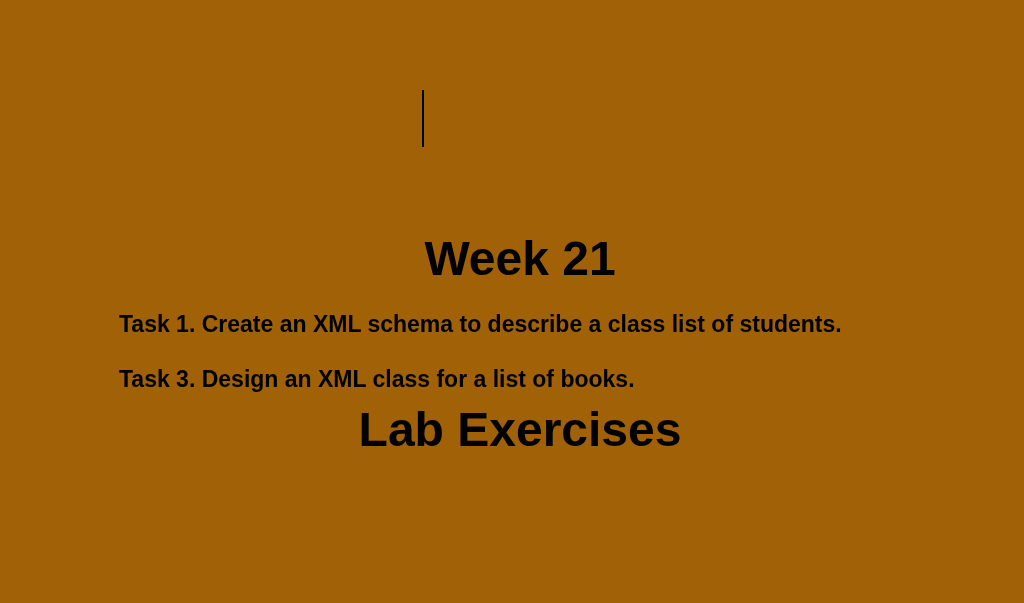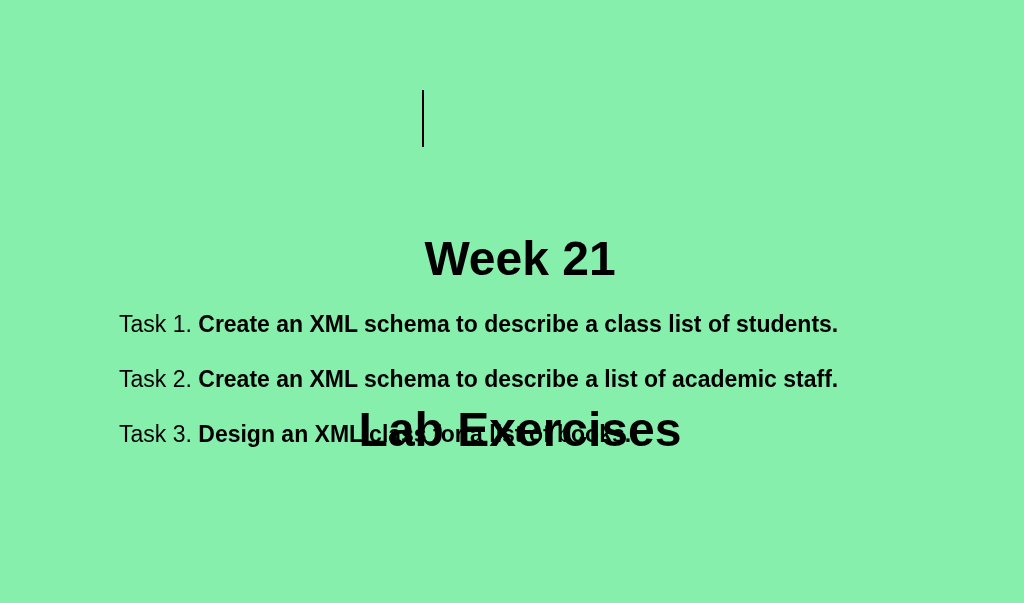--- a/index.html
+++ b/index.html
@@ -11,21 +11,21 @@
     height: 603px;
     background: #ffffff;
     overflow: hidden;
     position: relative;
     font-family: "Liberation Sans", sans-serif;
     color: #000000;
   }
   .document-page {
     position: absolute;
     inset: 0;
-    background: #86efac;
+    background: #a16207;
   }
   .doc-title {
     position: absolute;
     top: 84px;
     left: 0;
     width: 1024px;
     text-align: center;
     transform: translateX(8px);
     font-size: 48px;
     line-height: 57px;
@@ -51,38 +51,37 @@
     width: 790px;
     font-size: 23px;
     line-height: 28px;
     color: #000000;
   }
   .task-line {
     margin: 0 0 27px 0;
     white-space: pre;
   }
   .task-label {
-    font-weight: 400;
+    font-weight: 700;
     text-align: center;
   }
   .task-text {
     font-weight: 700;
   }
 </style>
 </head>
 <body>
 
 <div class="document-page">
 
   <h1 class="doc-title">
     <span class="title-line">Week 21</span>
     <span class="title-line">Lab Exercises</span>
   </h1>
 
   <div class="text-caret"></div>
 
   <div class="task-list">
     <p class="task-line"><span class="task-label">Task 1.</span><span class="task-text"> Create an XML schema to describe a class list of students.</span></p>
-    <p class="task-line"><span class="task-label">Task 2.</span><span class="task-text"> Create an XML schema to describe a list of academic staff.</span></p>
     <p class="task-line"><span class="task-label">Task 3.</span><span class="task-text"> Design an XML class for a list of books.</span></p>
   </div>
 
 </div>
 
 </body></html>

